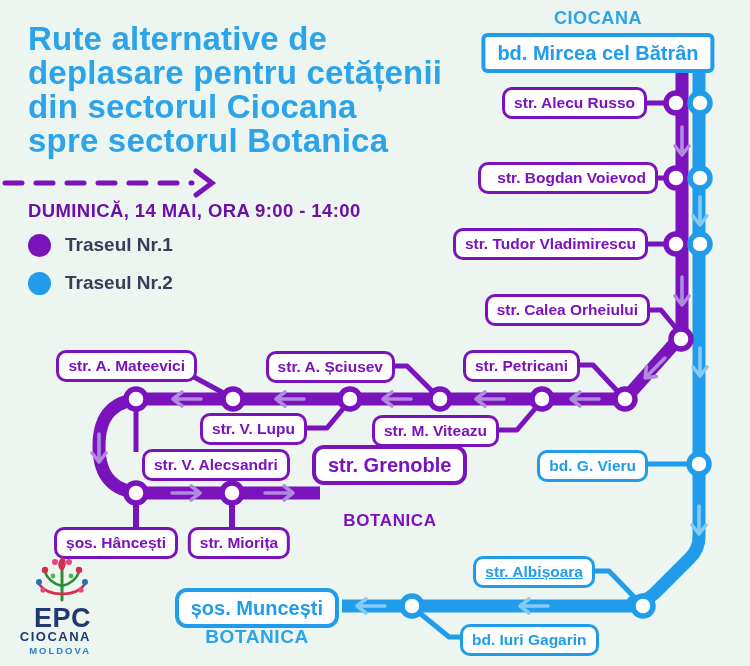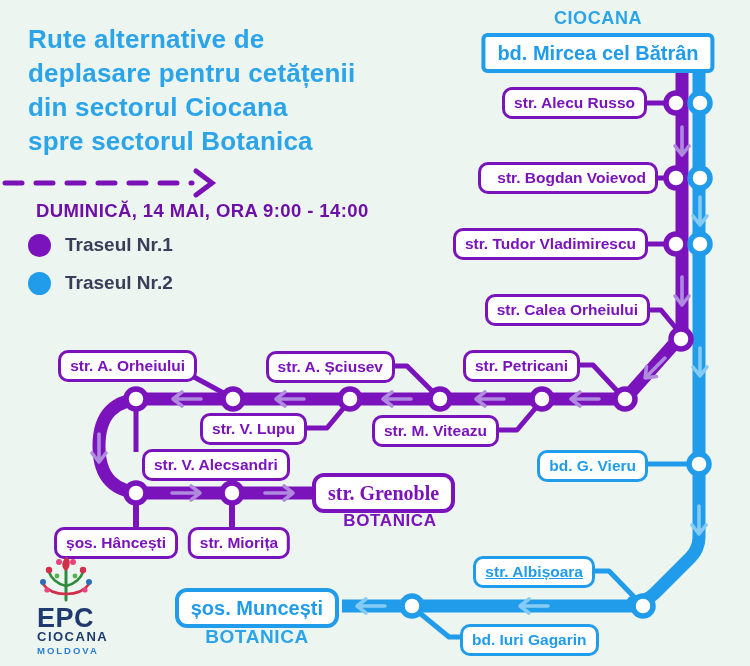--- a/index.html
+++ b/index.html
@@ -1,40 +1,40 @@
 <!DOCTYPE html>
 <html><head>
 <meta charset="utf-8">
 <style>
   html,body{margin:0;padding:0;}
   body{font-family:"Liberation Sans", sans-serif;}
   .poster{position:relative;width:750px;height:666px;background:#ecf5ef;overflow:hidden;font-weight:700;}
   .map-svg{position:absolute;left:0;top:0;width:750px;height:666px;}
 
   
-  .title{position:absolute;left:28px;top:22px;color:#2ba4e9;font-size:26px;line-height:34px;letter-spacing:.2px;}
-  .schedule{position:absolute;left:28px;top:200px;color:#6d0fa8;font-size:18.5px;letter-spacing:.4px;margin-left:8px;}
+  .title{position:absolute;left:28px;top:22px;color:#2ba4e9;font-size:33px;line-height:34px;letter-spacing:.2px;}
+  .schedule{position:absolute;left:28px;top:200px;color:#6d0fa8;font-size:18.5px;letter-spacing:.4px;}
   .legend{position:absolute;left:28px;top:233px;}
   .legend-row{display:flex;align-items:center;margin-bottom:14px;height:24px;}
   .legend-dot{width:23px;height:23px;border-radius:50%;margin-right:14px;flex:0 0 auto;}
   .dot-r1{background:#7b13bd;}
   .dot-r2{background:#209ceb;}
   .legend-label{color:#3a3d58;font-size:19px;}
 
   
   .stn{position:absolute;background:#fff;border-radius:10px;padding:3px 9px;font-size:15.5px;white-space:nowrap;line-height:20px;}
   .stn.p{border:3.5px solid #7b13bd;color:#7b13bd;}
   .stn.b{border:3.5px solid #209ceb;color:#209ceb;}
   .stn.big{font-size:20px;border-radius:12px;border-width:4px;padding:4px 12px;line-height:24px;}
   .district{position:absolute;transform:translateX(-50%);font-size:18px;letter-spacing:.6px;white-space:nowrap;}
   .district.blue{color:#2ba4e9;}
   .district.purple{color:#7b13bd;}
 
   
-  .logo{position:absolute;left:37px;top:556px;width:80px;text-align:left;color:#1e3a6e;}
+  .logo{position:absolute;left:11px;top:556px;width:80px;text-align:right;color:#1e3a6e;}
   .logo-name{font-size:27px;line-height:24px;letter-spacing:.5px;}
   .logo-sub{font-size:13px;letter-spacing:1.5px;line-height:14px;}
   .logo-country{font-size:9.5px;letter-spacing:2px;color:#2a7fd4;line-height:12px;margin-top:1px;}
 </style>
 </head>
 <body>
 
 <div class="poster">
 
   <div class="title">
@@ -181,25 +181,25 @@
   <div class="stn b" style="right:155px;top:556px;text-decoration:underline;">str. Albișoara</div>
   <div class="stn b big" style="right:411px;top:588px;">șos. Muncești</div>
   <div class="stn b" style="left:460px;top:624px;">bd. Iuri Gagarin</div>
 
   <div class="stn p" style="right:103px;top:87px;">str. Alecu Russo</div>
   <div class="stn p" style="right:92px;top:162px;padding-left:16px;">str. Bogdan Voievod</div>
   <div class="stn p" style="right:102px;top:228px;">str. Tudor Vladimirescu</div>
   <div class="stn p" style="right:100px;top:294px;">str. Calea Orheiului</div>
   <div class="stn p" style="right:170px;top:350px;">str. Petricani</div>
   <div class="stn p" style="right:355px;top:351px;">str. A. Șciusev</div>
-  <div class="stn p" style="right:553px;top:350px;">str. A. Orheiului</div>
+  <div class="stn p" style="right:553px;top:350px;">str. A. Mateevici</div>
   <div class="stn p" style="right:443px;top:413px;">str. V. Lupu</div>
   <div class="stn p" style="right:251px;top:415px;">str. M. Viteazu</div>
   <div class="stn p" style="left:142px;top:449px;">str. V. Alecsandri</div>
-  <div class="stn p big" style="left:312px;top:473px;font-family:Liberation Serif, serif;">str. Grenoble</div>
+  <div class="stn p big" style="left:312px;top:445px;">str. Grenoble</div>
   <div class="stn p" style="left:116px;top:527px;transform:translateX(-50%);">șos. Hâncești</div>
   <div class="stn p" style="left:239px;top:527px;transform:translateX(-50%);">str. Miorița</div>
 
   <div class="logo">
     <svg width="58" height="46" viewBox="0 0 58 46">
       <g stroke-linecap="round" fill="none">
         <path d="M29 44 V 14" stroke="#2e8b3c" stroke-width="3"></path>
         <path d="M29 30 C 20 28 14 22 12 16" stroke="#2e8b3c" stroke-width="2.6"></path>
         <path d="M29 30 C 38 28 44 22 46 16" stroke="#2e8b3c" stroke-width="2.6"></path>
         <path d="M29 38 C 18 38 10 34 6 28" stroke="#d32f4b" stroke-width="2.6"></path>

